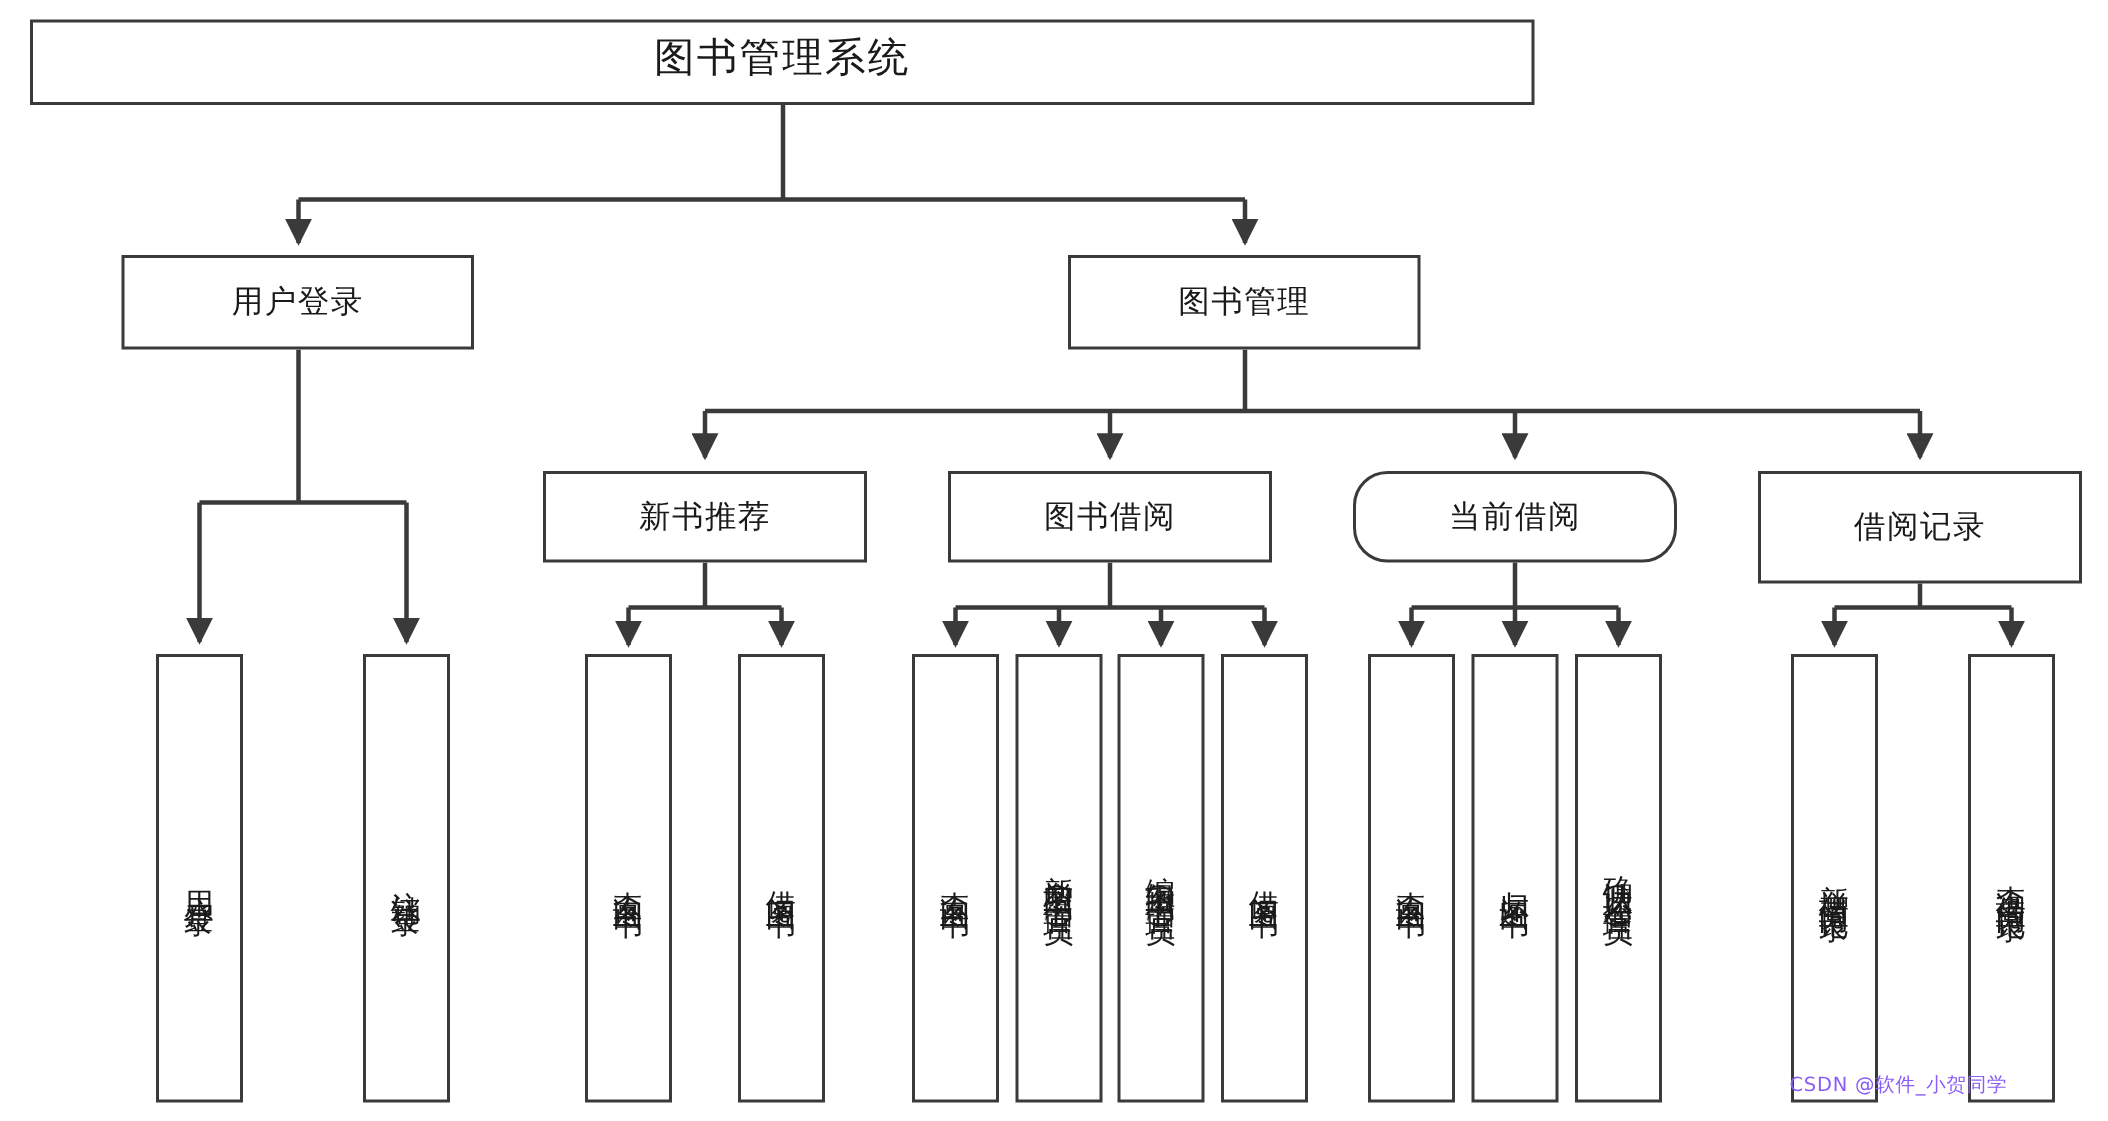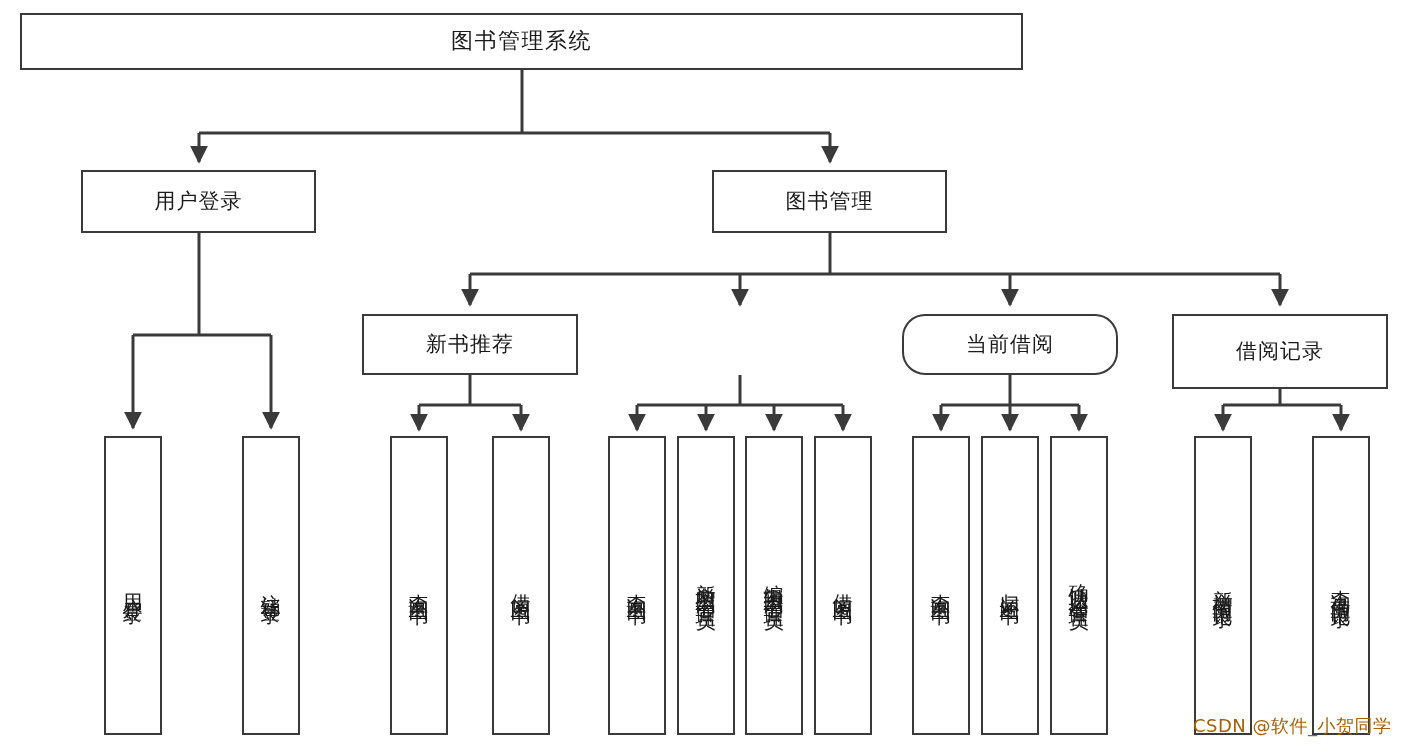--- a/index.html
+++ b/index.html
@@ -42,38 +42,39 @@
     line-height: 1.12;
     white-space: nowrap;
     color: #1a1a1a;
   }
   
   .node.horiz .node-label {
     font-size: 21px;
     letter-spacing: 1px;
   }
   .node.root .node-label {
-    font-size: 22px;
+    font-size: 27px;
     letter-spacing: 1.5px;
+    font-family: Liberation Mono, monospace;
   }
   
   .node.vert {
     padding: 6px 0;
   }
   .node.vert .node-label {
     writing-mode: vertical-rl;
     text-orientation: upright;
     font-size: 20px;
     letter-spacing: 4px;
     line-height: 1;
   }
   .watermark {
     position: absolute;
-    font-size: 18px;
-    color: #a16207;
+    font-size: 13px;
+    color: #8b5cf6;
     white-space: nowrap;
     z-index: 5;
     letter-spacing: 0.5px;
   }
 </style>
 </head>
 <body>
 
 <div id="diagram-root">
 
@@ -134,20 +135,23 @@
   <div class="node horiz" style="left:81px; top:170px; width:235px; height:63px;">
     <span class="node-label">用户登录</span>
   </div>
   <div class="node horiz" style="left:712px; top:170px; width:235px; height:63px;">
     <span class="node-label">图书管理</span>
   </div>
 
   <div class="node horiz" style="left:362px; top:314px; width:216px; height:61px;">
     <span class="node-label">新书推荐</span>
   </div>
+  <div class="node horiz" style="left:632px; top:314px; width:216px; height:61px;">
+    <span class="node-label">图书借阅</span>
+  </div>
   <div class="node horiz" style="left:902px; top:314px; width:216px; height:61px;border-radius:23px;">
     <span class="node-label">当前借阅</span>
   </div>
   <div class="node horiz" style="left:1172px; top:314px; width:216px; height:75px;">
     <span class="node-label">借阅记录</span>
   </div>
 
   <div class="node vert" style="left:104px; top:436px; width:58px; height:299px;">
     <span class="node-label">用户登录</span>
   </div>

